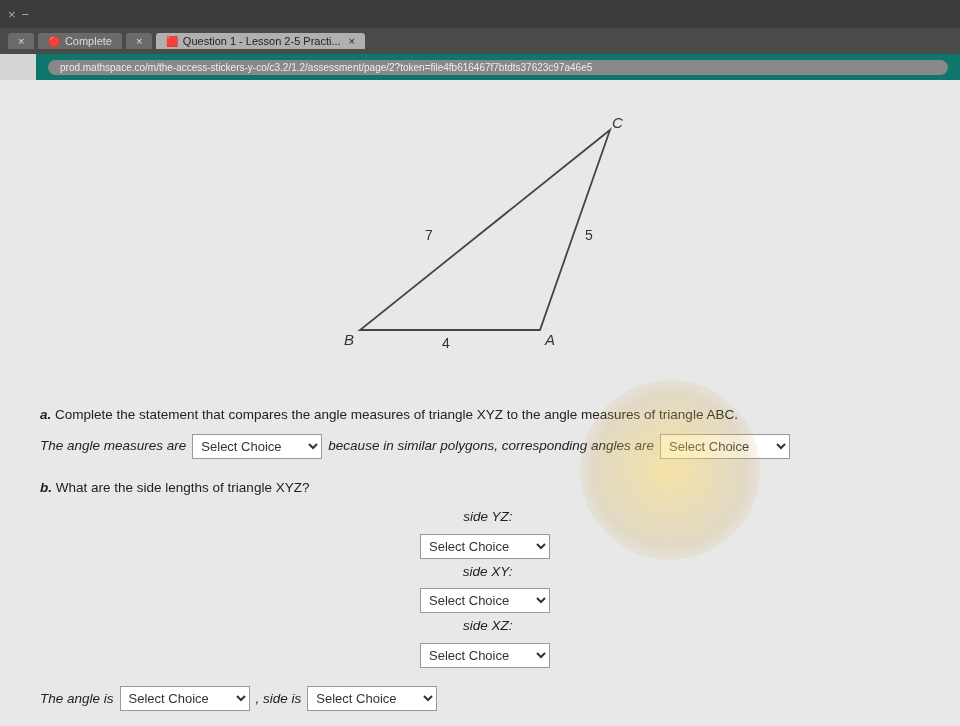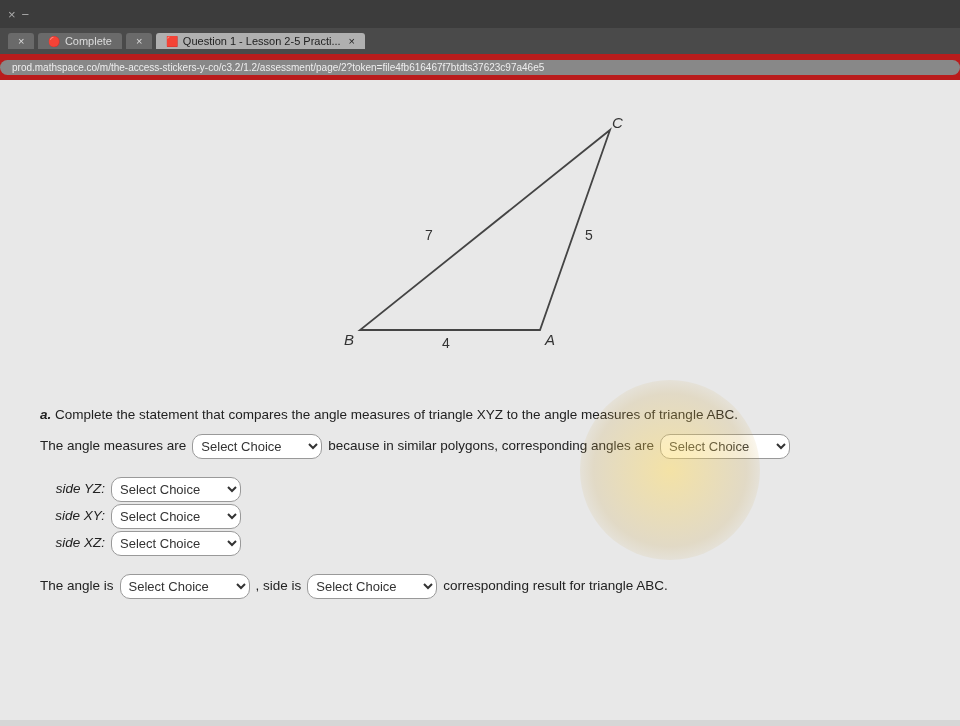--- a/index.html
+++ b/index.html
@@ -36,27 +36,28 @@
       border-radius: 3px 3px 0 0;
       display: flex;
       align-items: center;
       gap: 4px;
     }
     .browser-tab.active {
       background: #b0b0b0;
       color: #222;
     }
     .address-bar {
-      background: #b91c1c;
+      background: #0f766e;
       height: 26px;
       display: flex;
       align-items: center;
-      padding: 0 0;
+      padding: 0 12px;
       font-size: 11px;
       color: #ccc;
+      margin-left: 36px;
     }
     .address-input {
       background: #888;
       border-radius: 10px;
       padding: 2px 12px;
       font-size: 10px;
       color: #eee;
       flex: 1;
     }
 
@@ -93,45 +94,47 @@
       display: flex;
       align-items: center;
       flex-wrap: wrap;
       gap: 6px;
       font-size: 13.5px;
       color: #222;
       margin-bottom: 8px;
     }
     .inline-row span {
       white-space: nowrap;
+      font-style: italic;
     }
 
     select.choice-select {
       border: 1px solid #999;
       background: #fff;
       font-size: 13px;
       padding: 3px 4px;
-      border-radius: 10px;
+      border-radius: 0;
       min-width: 130px;
       color: #333;
     }
 
     .side-rows {
       display: flex;
       flex-direction: column;
       gap: 2px;
       margin-left: 10px;
       margin-bottom: 12px;
     }
     .side-row {
       display: flex;
       align-items: center;
       gap: 6px;
       font-size: 13.5px;
       font-style: italic;
+      flex-direction: column;
     }
     .side-label {
       min-width: 55px;
       text-align: right;
       font-style: italic;
     }
 
     
     .bg-glow {
       position: absolute;
@@ -213,20 +216,24 @@
         <option>Select Choice</option>
         <option>equal</option>
         <option>proportional</option>
         <option>supplementary</option>
         <option>complementary</option>
       </select>
     </div>
   </div>
 
   <div class="question-section">
+    <p>
+      <span class="question-label">b.</span>
+      <span>What are the side lengths of triangle XYZ?</span>
+    </p>
     <div class="side-rows">
       <div class="side-row">
         <span class="side-label">side <em>YZ</em>:</span>
         <select class="choice-select">
           <option>Select Choice</option>
           <option>3</option><option>4</option><option>5</option>
           <option>6</option><option>7</option><option>8</option>
         </select>
       </div>
       <div class="side-row">
@@ -257,16 +264,15 @@
         <option>greater than</option>
         <option>less than</option>
       </select>
       <span>, side is</span>
       <select class="choice-select">
         <option>Select Choice</option>
         <option>equal to the</option>
         <option>greater than the</option>
         <option>less than the</option>
       </select>
-      <span>corresponding result for triangle ABC.</span>
     </div>
   </div>
 </div>
 
 </body></html>

